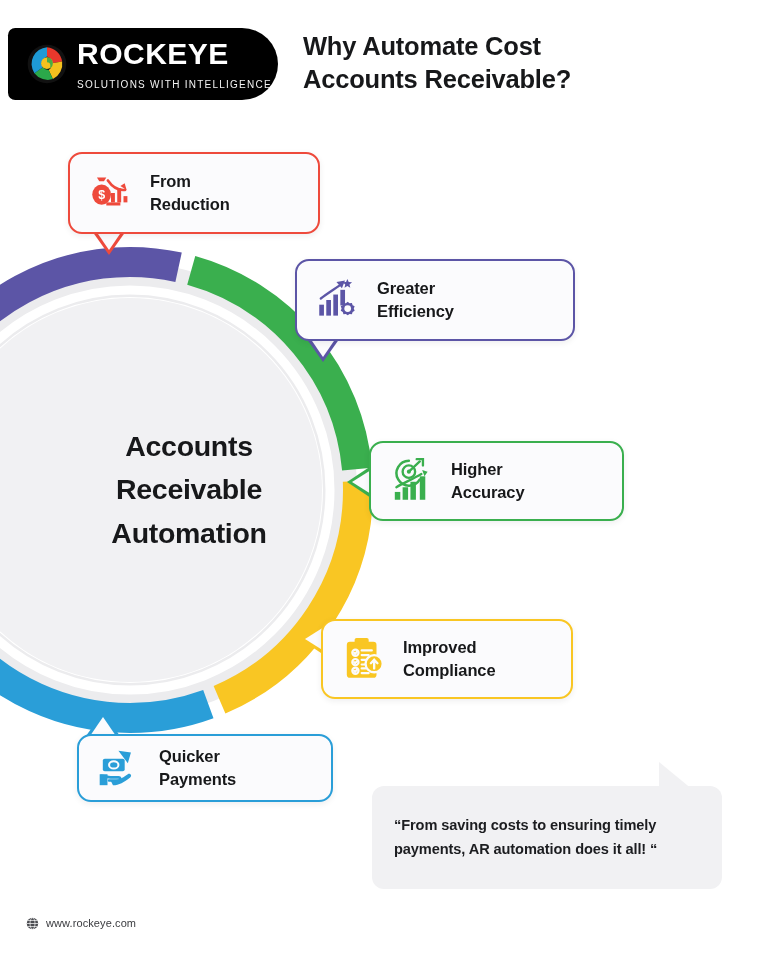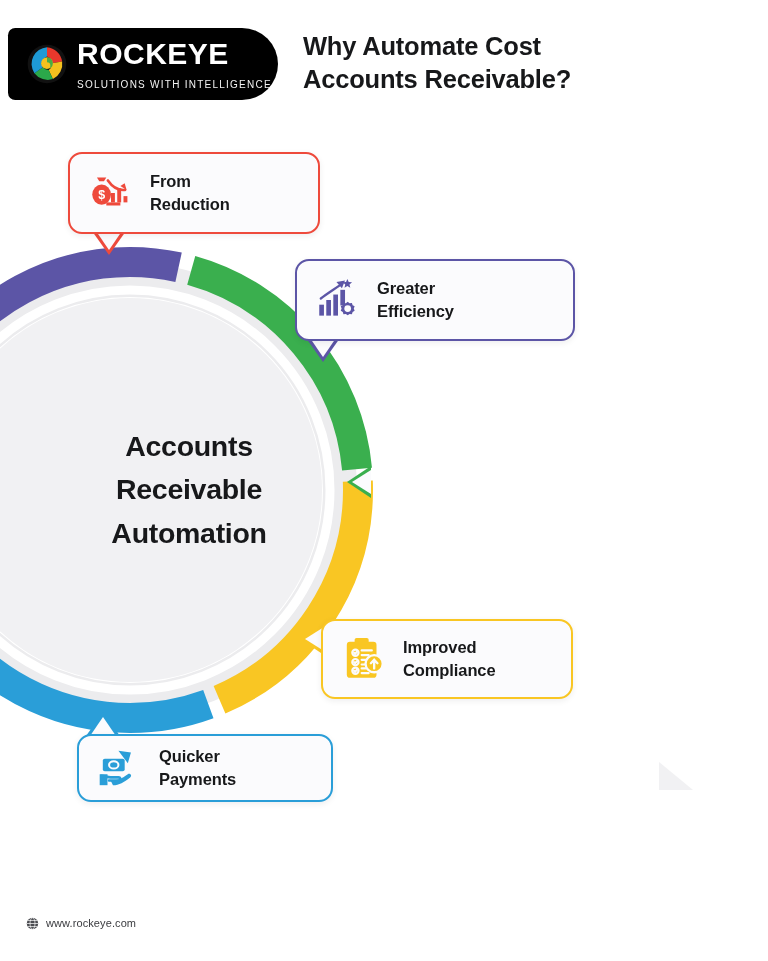--- a/index.html
+++ b/index.html
@@ -227,20 +227,39 @@
         <path d="M44 5l1.7 4.1 4.3.3-3.3 2.8 1 4.2-3.7-2.4-3.7 2.4 1-4.2-3.3-2.8 4.3-.3z"></path>
         <path d="M42 36l2.4-1.8 2.4 1.8 3-.3.9 2.9 2.6 1.5-1.1 2.8 1.1 2.8-2.6 1.5-.9 2.9-3-.3-2.4 1.8-2.4-1.8-3 .3-.9-2.9-2.6-1.5 1.1-2.8-1.1-2.8 2.6-1.5.9-2.9z"></path>
         <circle cx="44.4" cy="43" r="4.3" fill="#fbfbfd"></circle>
       </g>
     </svg>
     <div class="lbl">Greater
 Efficiency</div>
   </div>
 
   <div class="tail tail-acc"></div>
+  <div class="card c-acc">
+    <svg class="ico" viewBox="0 0 64 64">
+      <g fill="#3aaf4e">
+        <path d="M28 6a16 16 0 1 0 14 24" stroke="#3aaf4e" stroke-width="3.2" fill="none" stroke-linecap="round"></path>
+        <circle cx="28" cy="20" r="8" fill="none" stroke="#3aaf4e" stroke-width="3"></circle>
+        <circle cx="28" cy="20" r="2.6"></circle>
+        <path d="M28 20l14-13" stroke="#3aaf4e" stroke-width="3" fill="none" stroke-linecap="round"></path>
+        <path d="M38 4h8v8" fill="none" stroke="#3aaf4e" stroke-width="3" stroke-linecap="round"></path>
+        <rect x="10" y="46" width="7" height="10"></rect>
+        <rect x="20" y="40" width="7" height="16"></rect>
+        <rect x="30" y="33" width="7" height="23"></rect>
+        <rect x="42" y="26" width="7" height="30"></rect>
+        <path d="M12 40c10-6 20-10 32-17" stroke="#3aaf4e" stroke-width="3" fill="none" stroke-linecap="round"></path>
+        <path d="M45 18l7 2-4 6z"></path>
+      </g>
+    </svg>
+    <div class="lbl">Higher
+Accuracy</div>
+  </div>
 
   <div class="tail tail-comp"></div>
   <div class="card c-comp">
     <svg class="ico" viewBox="0 0 64 64">
       <g fill="#f9c623">
         <rect x="10" y="10" width="38" height="46" rx="4"></rect>
         <rect x="20" y="5" width="18" height="8" rx="2.5"></rect>
       </g>
       <g stroke="#fbfbfd" stroke-width="2.8" fill="none" stroke-linecap="round">
         <circle cx="21" cy="24" r="4"></circle>
@@ -270,20 +289,23 @@
         <path d="M6 40h10v14H6z"></path>
         <path d="M20 48c8 0 14-2 22-8 3-2 6 2 3 4-8 6-14 10-22 10z"></path>
       </g>
       <ellipse cx="24" cy="28" rx="6" ry="4.6" fill="none" stroke="#fbfbfd" stroke-width="2.6"></ellipse>
     </svg>
     <div class="lbl">Quicker
 Payments</div>
   </div>
 
   <div class="quote-tail"></div>
+  <div class="quote">
+    <div class="qtext">“From saving costs to ensuring timely payments, AR automation does it all! “</div>
+  </div>
 
   <div class="footer">
     <svg class="globe" viewBox="0 0 24 24">
       <circle cx="12" cy="12" r="10.5" fill="#4a4b50"></circle>
       <g stroke="#fff" stroke-width="1.3" fill="none">
         <ellipse cx="12" cy="12" rx="4.6" ry="10.5"></ellipse>
         <path d="M1.5 12h21M3.6 6.4h16.8M3.6 17.6h16.8"></path>
       </g>
     </svg>
     <div class="url">www.rockeye.com</div>

